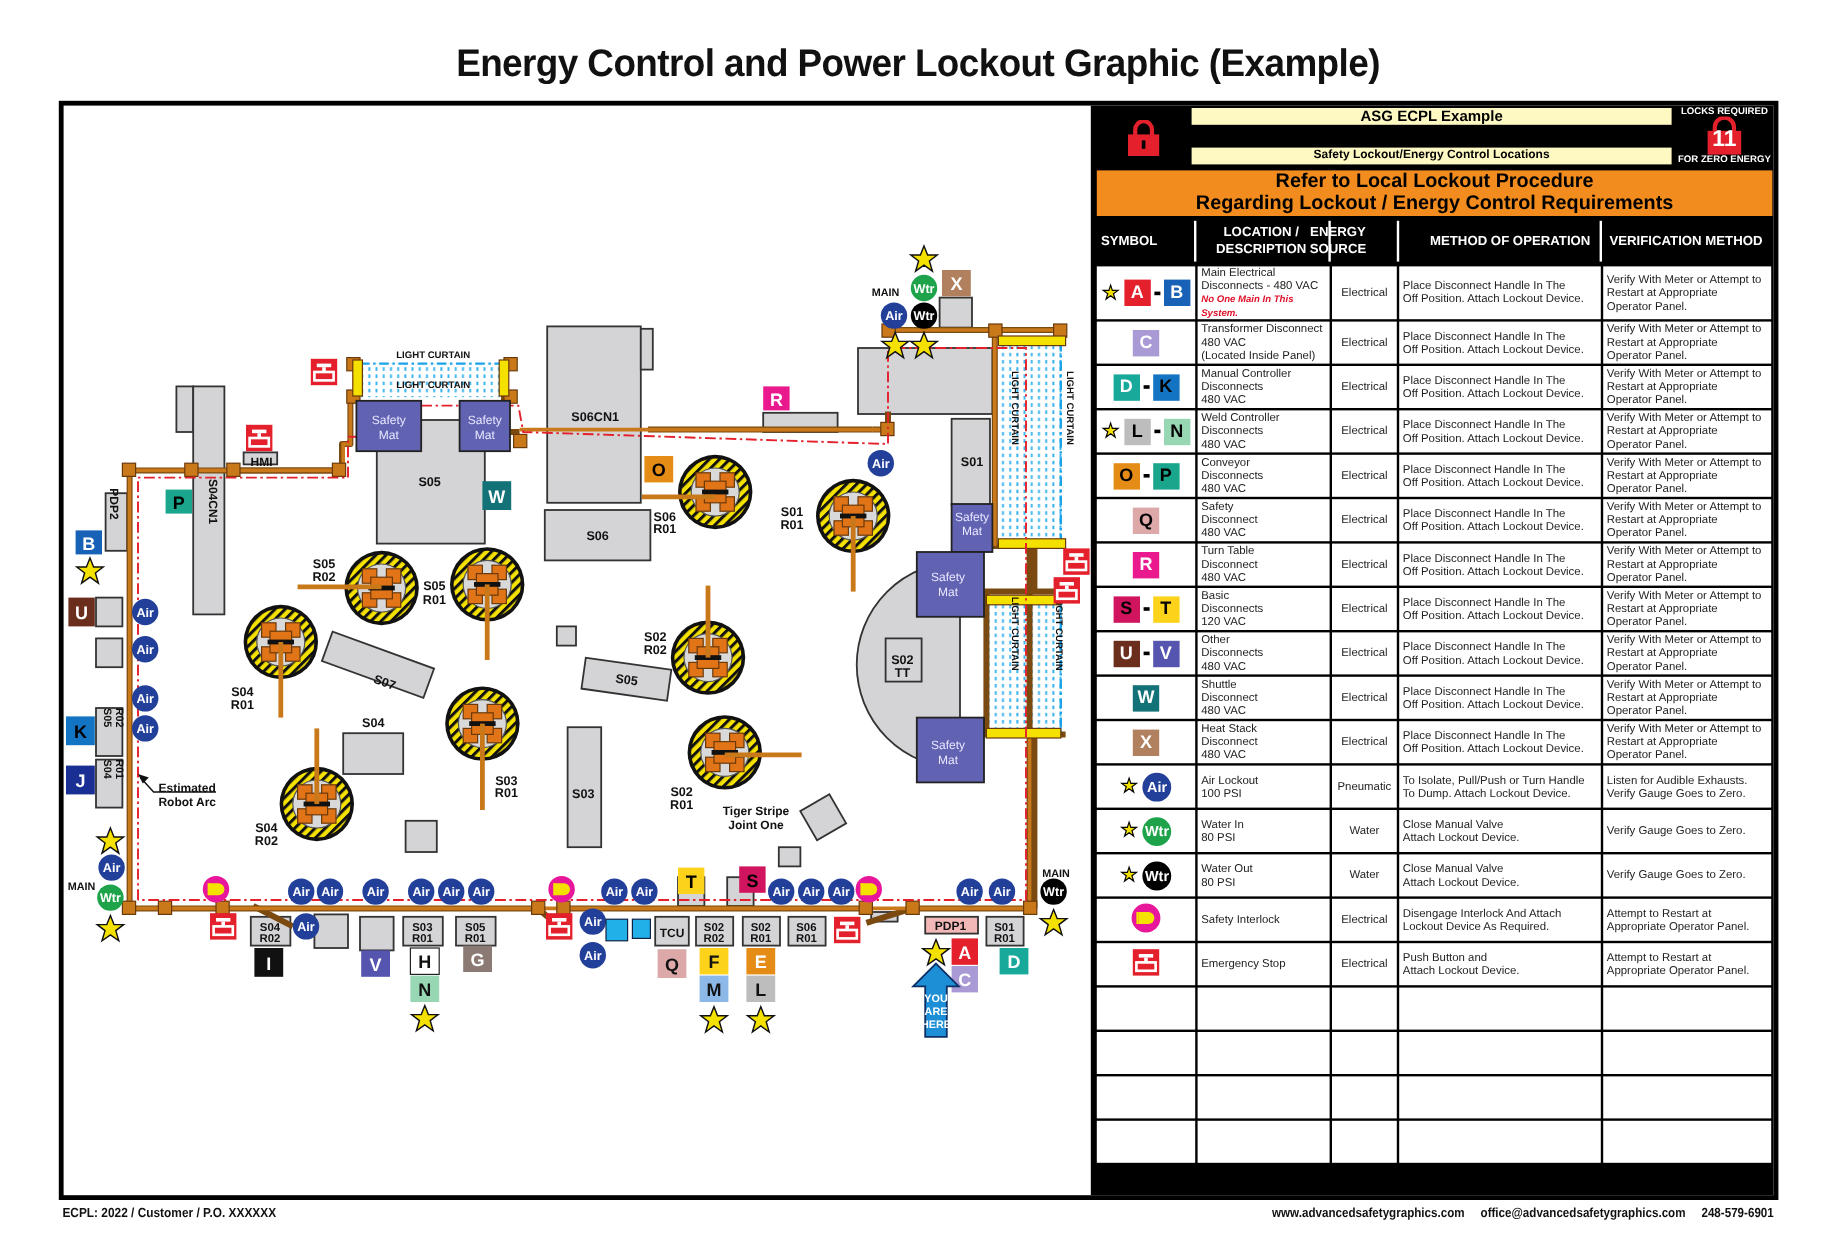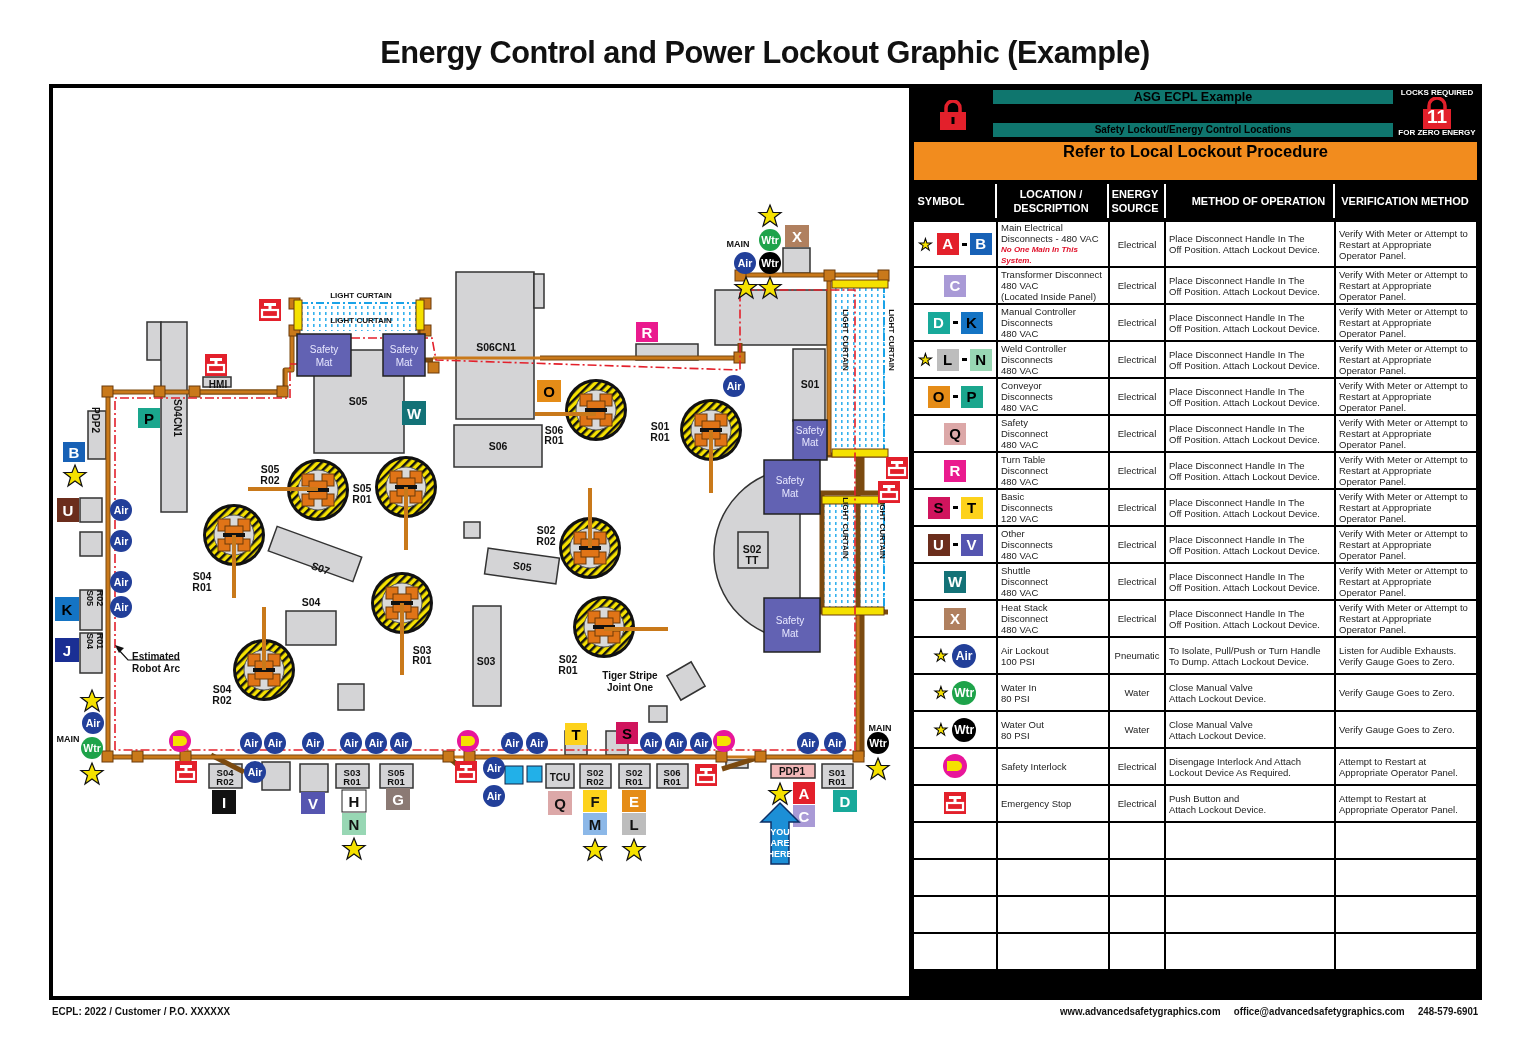--- a/index.html
+++ b/index.html
@@ -3,21 +3,21 @@
 <meta charset="utf-8">
 <style>
   html,body{margin:0;padding:0;background:#fff;}
   body{width:1536px;height:1050px;position:relative;overflow:hidden;font-family:"Liberation Sans",sans-serif;color:#111;}
   .page-title{position:absolute;left:0;top:34px;width:1530px;text-align:center;font-size:32px;font-weight:bold;letter-spacing:-0.5px;transform:scaleX(0.96);}
   .frame{position:absolute;left:49px;top:84px;width:1433px;height:916px;border:4px solid #000;box-sizing:border-box;background:#fff;}
   .mapwrap{position:absolute;left:53px;top:88px;width:856px;height:908px;}
   .mapwrap svg{width:856px;height:908px;display:block;}
   .legend{position:absolute;left:909px;top:88px;width:569px;height:908px;background:#000;}
   .hdr-lock{position:absolute;left:28px;top:12px;}
-  .hdr-box{position:absolute;left:84px;width:400px;background:#0f766e;color:#000;text-align:center;font-weight:bold;}
+  .hdr-box{position:absolute;left:84px;width:400px;background:#fef9c3;color:#000;text-align:center;font-weight:bold;}
   .hdr-sub1{top:2px;height:14px;font-size:12.5px;line-height:14px;}
   .hdr-line{position:absolute;left:84px;top:16px;width:400px;height:18px;color:#fff;text-align:center;font-weight:bold;font-size:15px;line-height:18px;}
   .hdr-sub2{top:35px;height:14px;font-size:10px;line-height:14px;}
   .locks-lbl{position:absolute;left:487px;top:0px;width:82px;text-align:center;color:#fff;font-weight:bold;font-size:8px;}
   .locks-lbl2{position:absolute;left:487px;top:40px;width:82px;text-align:center;color:#fff;font-weight:bold;font-size:8px;}
   .locks-icon{position:absolute;left:511px;top:9px;}
   .locks-num{position:absolute;left:511px;top:18px;width:34px;text-align:center;color:#fff;font-weight:bold;font-size:19px;}
   .orange{position:absolute;left:5px;top:54px;width:563px;height:38px;background:#f28c1e;color:#000;text-align:center;font-weight:bold;font-size:16.5px;line-height:18px;}
   .thead{position:absolute;left:0;top:94px;width:569px;height:38px;color:#fff;font-weight:bold;font-size:11px;}
   .th{position:absolute;top:0;height:38px;display:flex;align-items:center;justify-content:center;text-align:center;line-height:14px;}
@@ -485,28 +485,29 @@
   <div class="locks-lbl">LOCKS REQUIRED</div>
   <svg class="locks-icon" width="34" height="32" viewBox="0 0 34 32">
     <path d="M9 13 V9 a8 8 0 0 1 16 0 V13" stroke="#e3202b" stroke-width="3.5" fill="none"></path>
     <rect x="3" y="12" width="28" height="20" fill="#e3202b"></rect>
   </svg>
   <div class="locks-num">11</div>
   <div class="locks-lbl2">FOR ZERO ENERGY</div>
 
   <div class="orange">
     <div>Refer to Local Lockout Procedure</div>
+    <div>Regarding Lockout / Energy Control Requirements</div>
   </div>
 
   <div class="thead">
     <div class="th" style="left:0;width:64px">SYMBOL</div>
     <div class="thsep" style="left:86px"></div>
     <div class="th" style="left:90px;width:104px">LOCATION / DESCRIPTION</div>
     <div class="thsep" style="left:198px"></div>
-    <div class="th" style="left:208px;width:36px">ENERGY SOURCE</div>
+    <div class="th" style="left:188px;width:36px">ENERGY SOURCE</div>
     <div class="thsep" style="left:255px"></div>
     <div class="th" style="left:257px;width:185px">METHOD OF OPERATION</div>
     <div class="thsep" style="left:424px"></div>
     <div class="th" style="left:426px;width:140px">VERIFICATION METHOD</div>
   </div>
 
   <table class="lg">
     <colgroup>
         <col style="width:82px">
         <col style="width:110px">

